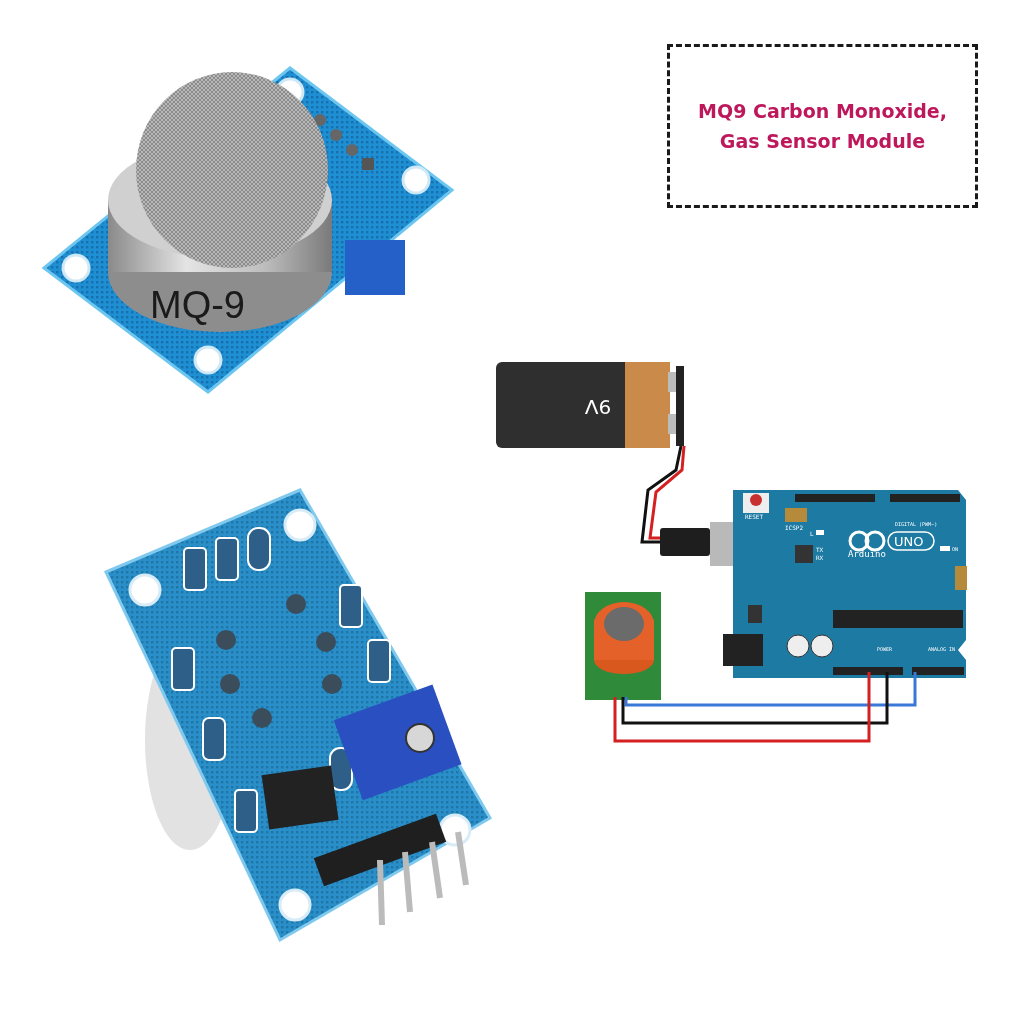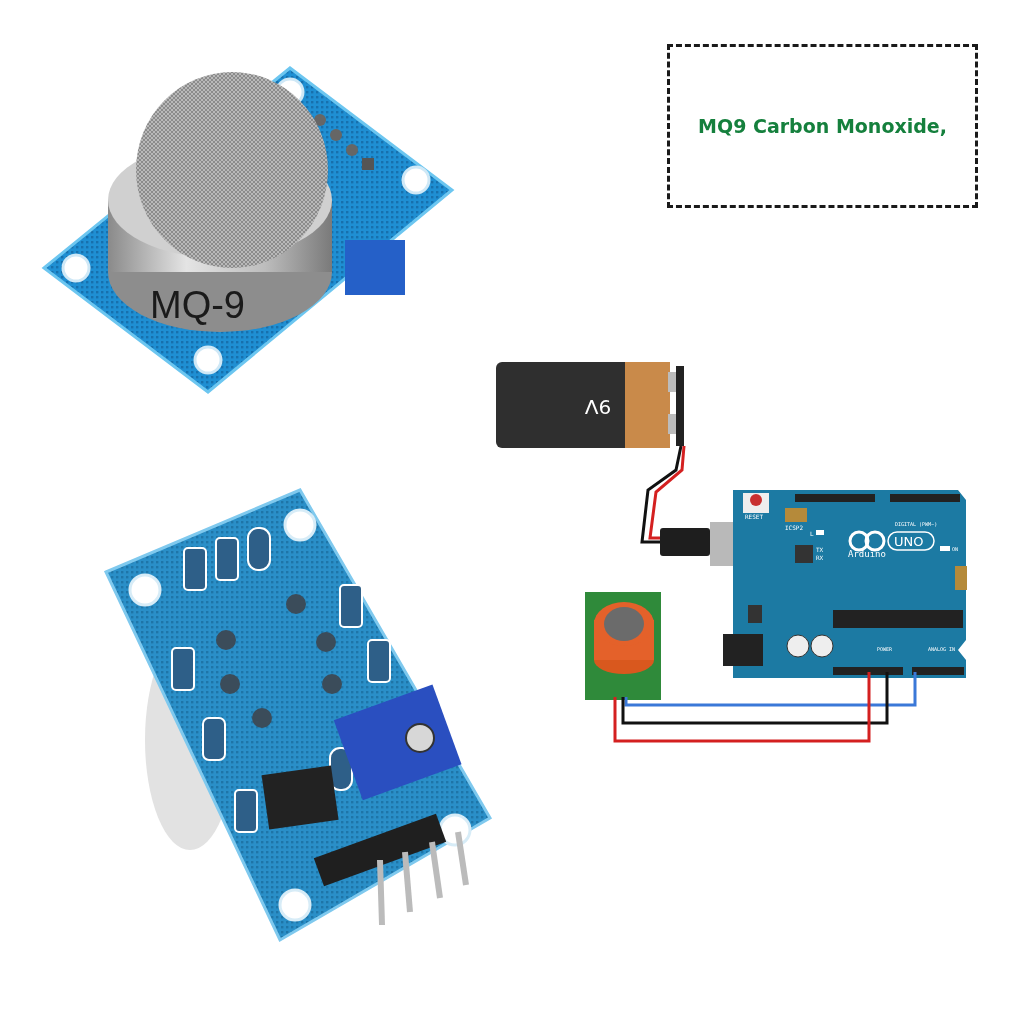--- a/index.html
+++ b/index.html
@@ -2,29 +2,30 @@
 <html><head>
 <meta charset="utf-8">
 <style>
   html, body { margin:0; padding:0; background:#ffffff; }
   body { width:1024px; height:1024px; position:relative; overflow:hidden; font-family:"Liberation Sans", sans-serif; }
   .title-box {
     position:absolute; left:667px; top:44px; width:311px; height:164px;
     border:3px dashed #1a1a1a; box-sizing:border-box;
     display:flex; flex-direction:column; align-items:center; justify-content:center;
     text-align:center; font-family:"DejaVu Sans", sans-serif; font-weight:bold;
-    font-size:19px; line-height:30px; color:#15803d;
+    font-size:19px; line-height:30px; color:#be185d;
   }
   svg { position:absolute; left:0; top:0; }
 </style>
 </head>
 <body>
 
 <div class="title-box">
   <div>MQ9 Carbon Monoxide,</div>
+  <div>Gas Sensor Module</div>
 </div>
 
 <svg width="1024" height="1024" viewBox="0 0 1024 1024" style="pointer-events:none">
   <defs>
     <pattern id="dots" width="5" height="5" patternUnits="userSpaceOnUse">
       <rect width="5" height="5" fill="#1f8fd3"></rect>
       <rect x="1" y="1" width="2.4" height="2.4" fill="#1770ad"></rect>
     </pattern>
     <pattern id="mesh" width="4" height="4" patternUnits="userSpaceOnUse">
       <rect width="4" height="4" fill="#b9b9b9"></rect>

